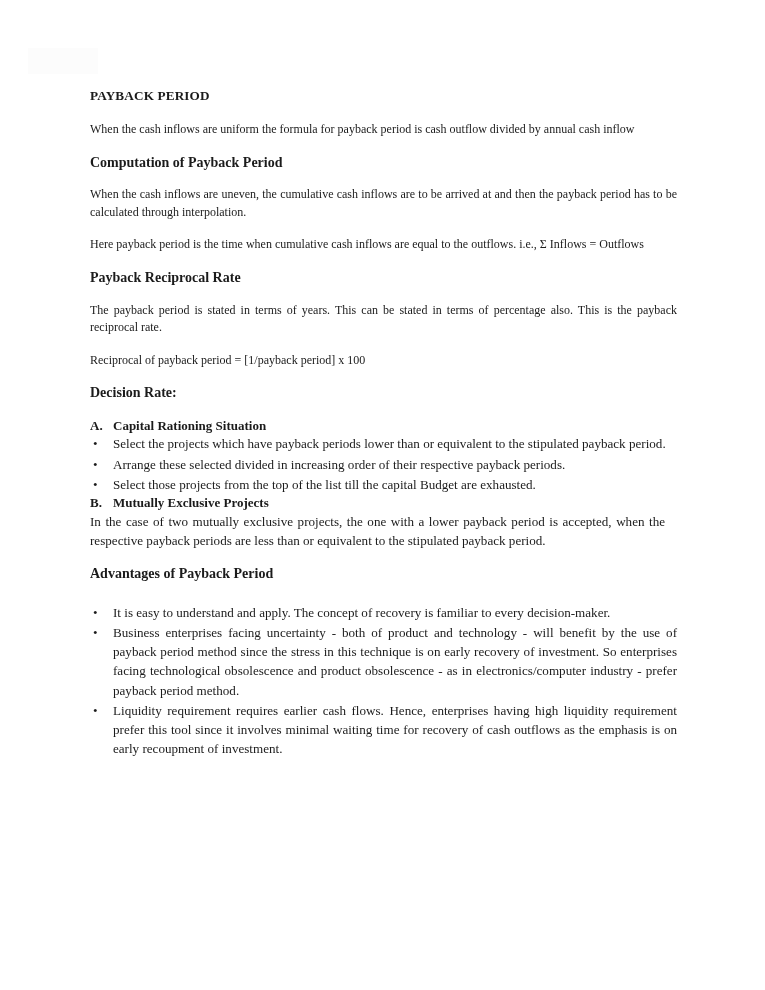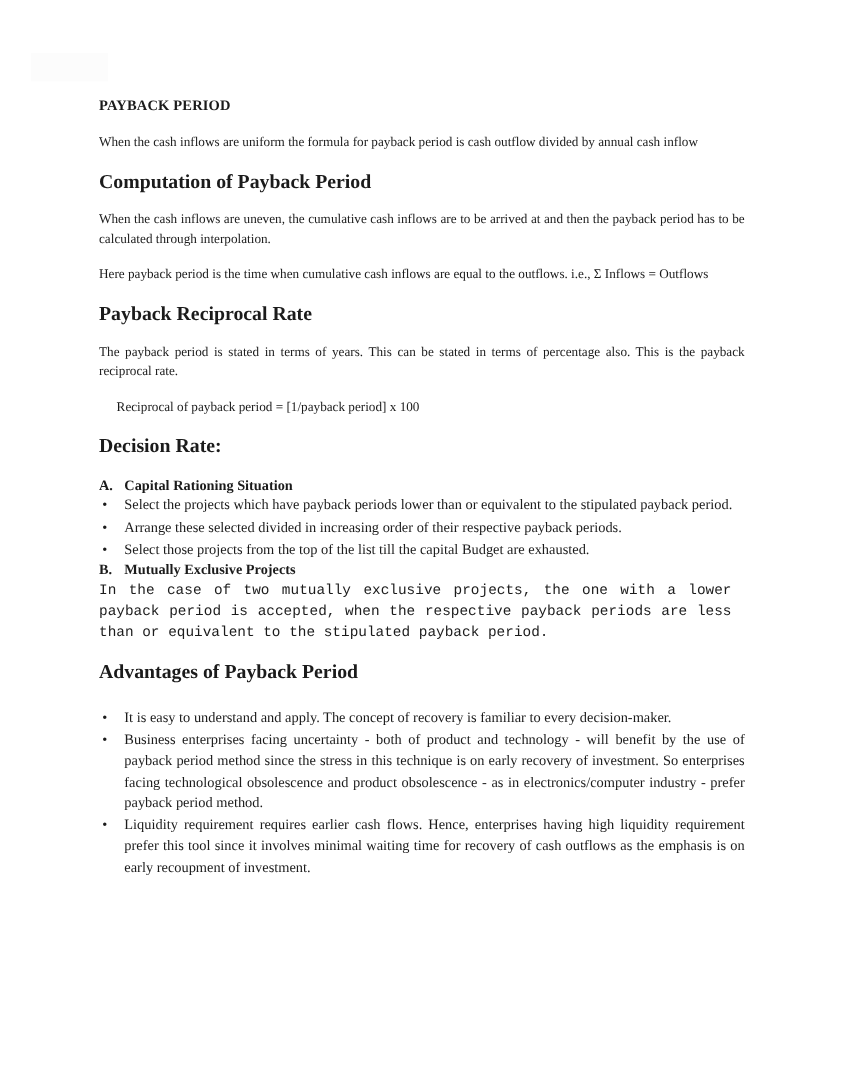--- a/index.html
+++ b/index.html
@@ -31,35 +31,34 @@
   
   .doc-title {
     font-weight: bold;
     font-size: 13.2px;
     line-height: 1.25;
     margin: 0 0 16.5px 0;
     letter-spacing: 0.15px;
   }
   .sec-heading {
     font-weight: bold;
-    font-size: 18px;
+    font-size: 14px;
     line-height: 1.25;
     margin: 0 0 15px 0;
   }
   
   .para {
     font-size: 12px;
     line-height: 1.47;
     text-align: justify;
     text-justify: inter-word;
     margin: 0 0 15px 0;
   }
   .para.left {
     text-align: left;
-    margin-left: 16px;
   }
   
   .lettered {
     display: flex;
     font-weight: bold;
     font-size: 13px;
     line-height: 1.35;
     margin: 0;
   }
   .lettered .marker {
@@ -98,21 +97,20 @@
   }
   .bullets li:last-child {
     margin-bottom: 0;
   }
   .after-letter-para {
     font-size: 13.1px;
     line-height: 1.47;
     text-align: justify;
     text-justify: inter-word;
     margin: 0 12px 15px 0;
-    font-family: Liberation Mono, monospace;
   }
   .scan-smudge {
     position: absolute;
     left: 28px;
     top: 48px;
     width: 70px;
     height: 26px;
     background: #fcfcfc;
     pointer-events: none;
   }

